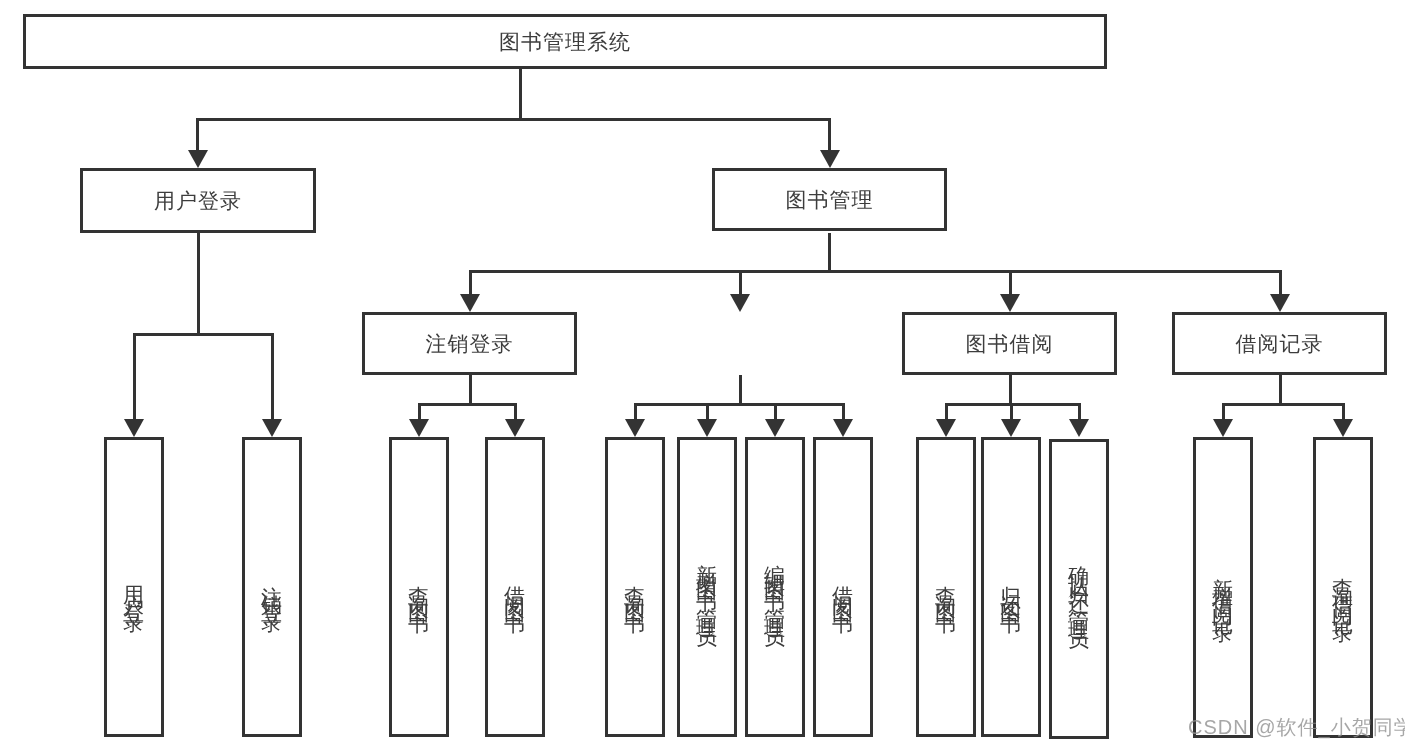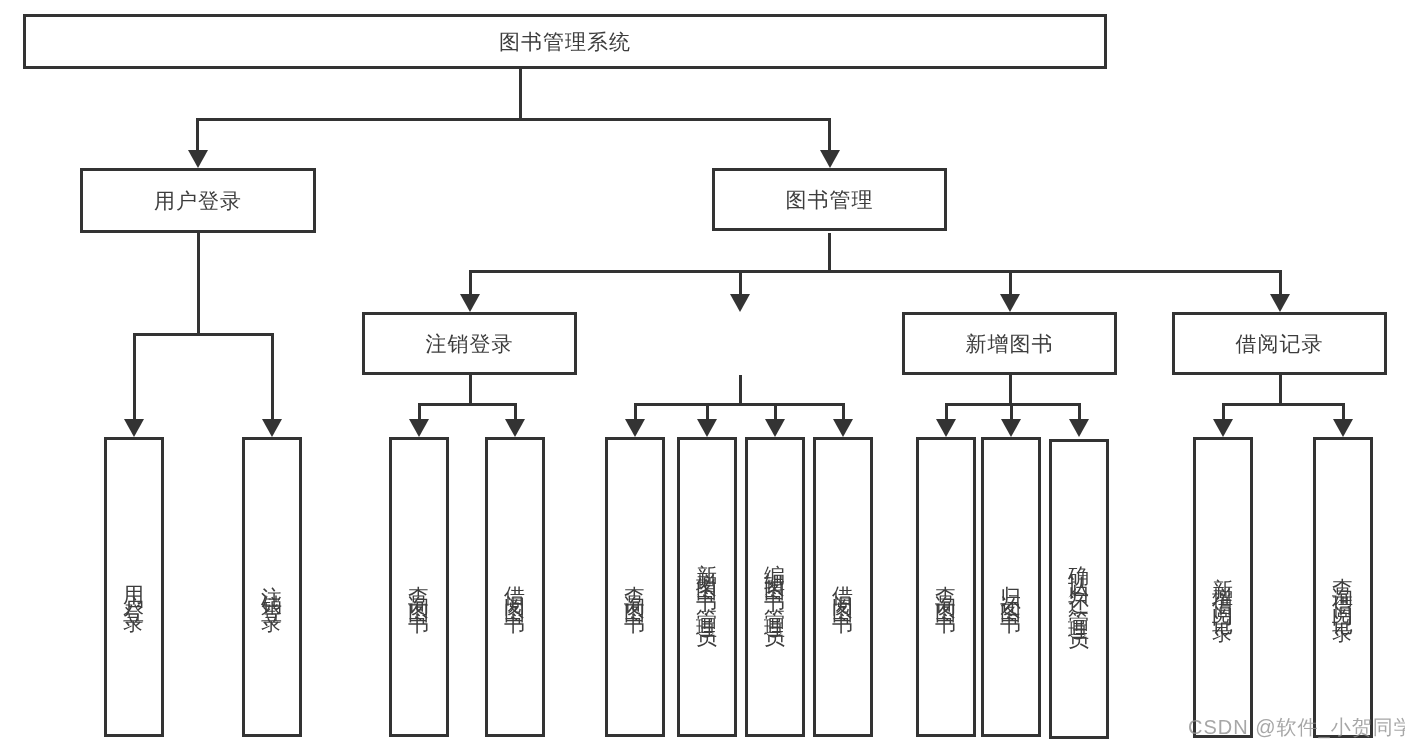--- a/index.html
+++ b/index.html
@@ -79,21 +79,21 @@
   <div class="vline" style="left:469px; top:270px; width:3px; height:28px;"></div>
   <div class="arrow" style="left:460px; top:294px;"></div>
   <div class="vline" style="left:739px; top:270px; width:3px; height:28px;"></div>
   <div class="arrow" style="left:730px; top:294px;"></div>
   <div class="vline" style="left:1009px; top:270px; width:3px; height:28px;"></div>
   <div class="arrow" style="left:1000px; top:294px;"></div>
   <div class="vline" style="left:1279px; top:270px; width:3px; height:28px;"></div>
   <div class="arrow" style="left:1270px; top:294px;"></div>
 
   <div class="box hbox" style="left:362px; top:312px; width:215px; height:63px;">注销登录</div>
-  <div class="box hbox" style="left:902px; top:312px; width:215px; height:63px;">新增图书</div>
+  <div class="box hbox" style="left:902px; top:312px; width:215px; height:63px;">图书借阅</div>
   <div class="box hbox" style="left:1172px; top:312px; width:215px; height:63px;">借阅记录</div>
 
   <div class="vline" style="left:469px; top:375px; width:3px; height:31px;"></div>
   <div class="hline" style="left:418px; top:403px; width:99px; height:3px;"></div>
   <div class="vline" style="left:418px; top:403px; width:3px; height:20px;"></div>
   <div class="arrow" style="left:409px; top:419px;"></div>
   <div class="vline" style="left:514px; top:403px; width:3px; height:20px;"></div>
   <div class="arrow" style="left:505px; top:419px;"></div>
 
   <div class="vline" style="left:739px; top:375px; width:3px; height:31px;"></div>

